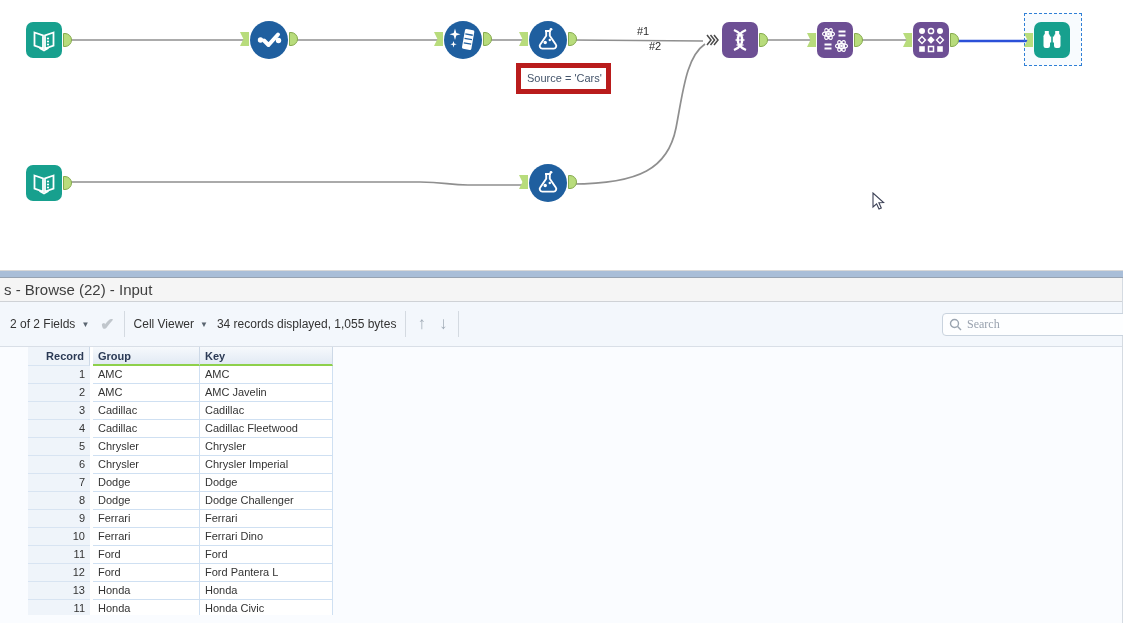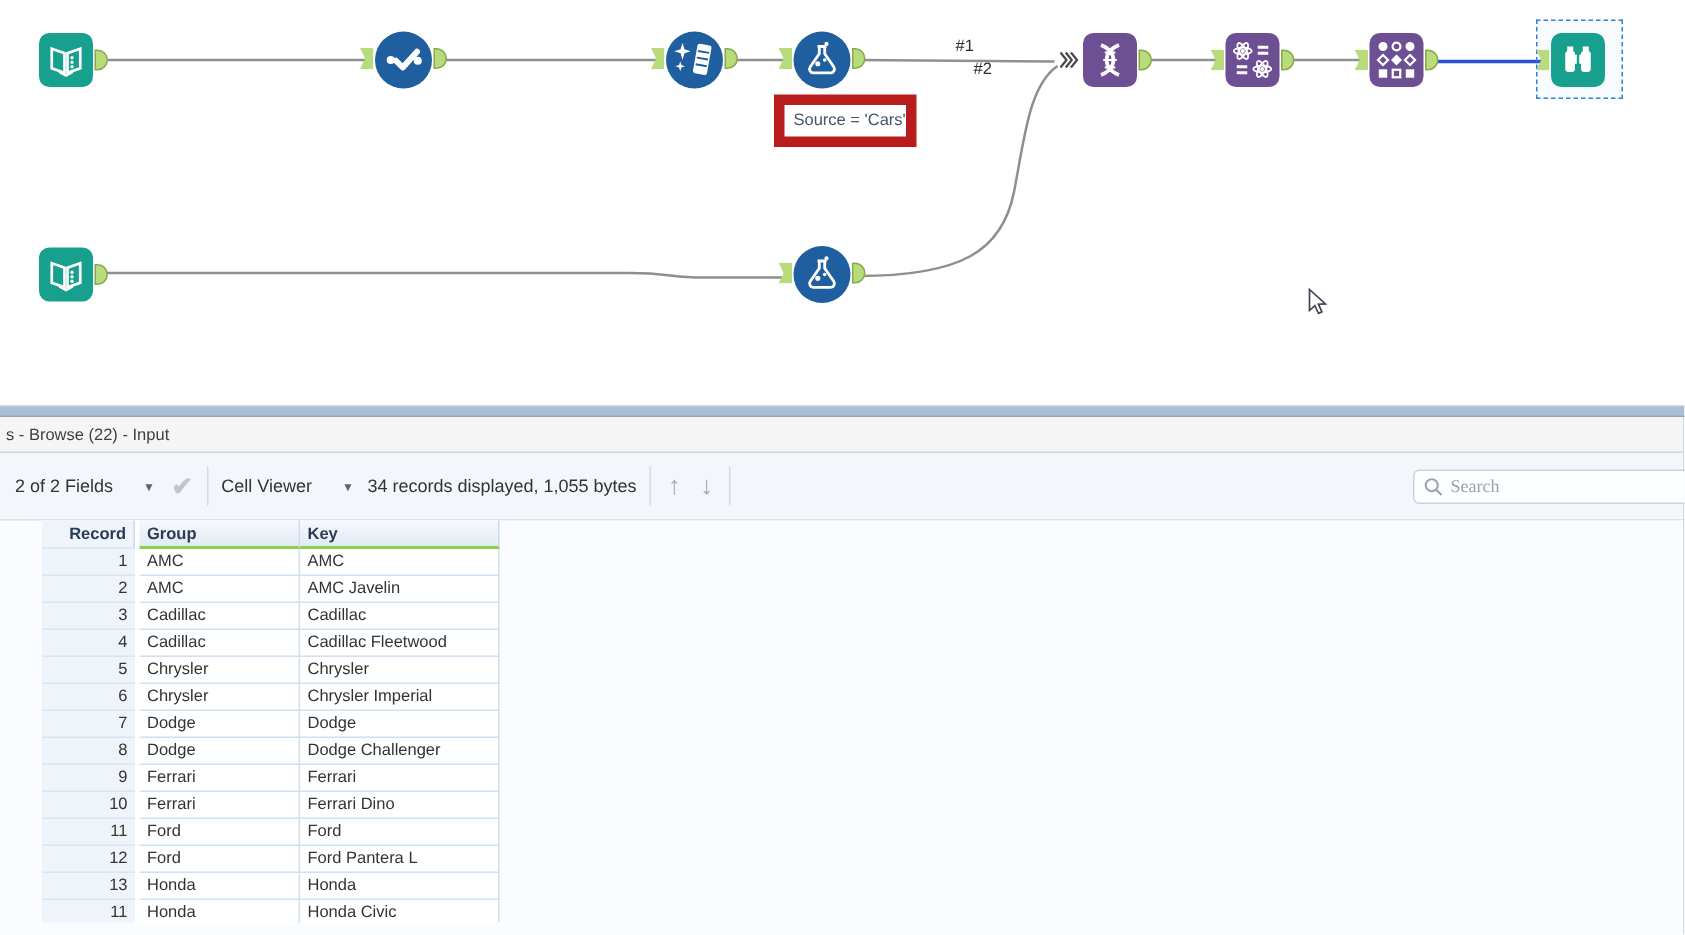--- a/index.html
+++ b/index.html
@@ -23,41 +23,41 @@
                 background:#b8dc7c; border:1px solid #85aa4d;
                 border-radius:0 7px 7px 0; }
   .anchor-in  { position:absolute; left:-10px; top:11px; width:9px; height:14px;
                 background:#b8dc7c;
                 clip-path:polygon(0 0,100% 0,100% 100%,0 100%,38% 50%); }
   .multi-in   { position:absolute; left:-16px; top:11px; width:14px; height:14px; }
 
   .selection-box { position:absolute; left:1024px; top:13px; width:58px; height:53px;
                    border:1px dashed #2f7fd6; background:rgba(47,127,214,0.03); }
 
-  .ann { position:absolute; background:#fff; border:7px solid #b91c1c;
+  .ann { position:absolute; background:#fff; border:5px solid #b91c1c;
          font-size:11px; line-height:15px; color:#44546a; padding:3px 6px;
          white-space:nowrap; }
   .conn-label { position:absolute; font-size:11px; color:#2b2b2b; }
 
   .cursor { position:absolute; left:871px; top:192px; }
 
   
   .splitter { height:8px; background:#a9bed8; border-top:1px solid #d8d8d8;
               border-bottom:1px solid #97a3b2; }
 
   
   .results { position:relative; width:1123px; height:345px; background:#fafcff;
              border-right:1px solid #d5dbe2; }
   .panel-title { height:24px; background:#f5f5f5; border-bottom:1px solid #cfd2d6;
-                 font-size:11px; color:#3f3f3f; display:flex; align-items:center;
+                 font-size:15px; color:#3f3f3f; display:flex; align-items:center;
                  padding-left:4px; }
   .toolbar { height:45px; background:#f3f7fc; border-bottom:1px solid #d9dfe7;
              display:flex; align-items:center; gap:9px; padding:0 10px;
              position:relative; font-size:12px; color:#333; }
-  .tb-item { display:flex; align-items:center; gap:20px; cursor:default; }
+  .tb-item { display:flex; align-items:center; gap:6px; cursor:default; }
   .caret { font-size:8px; color:#5a6570; }
   .tb-check { font-size:17px; color:#c0c6cc; font-weight:bold; margin-left:2px; }
   .sep { width:1px; height:26px; background:#d4dae1; }
   .tb-info { color:#333; }
   .tb-arrow { font-size:17px; color:#a0abb6; padding:0 2px; }
   .search { position:absolute; right:-8px; top:11px; width:188px; height:23px;
             background:#fdfeff; border:1px solid #c9d3de; border-radius:4px;
             display:flex; align-items:center; padding:0 6px; gap:5px; }
   .search input { border:none; outline:none; background:transparent; width:140px;
                   font-size:12px; color:#333;

